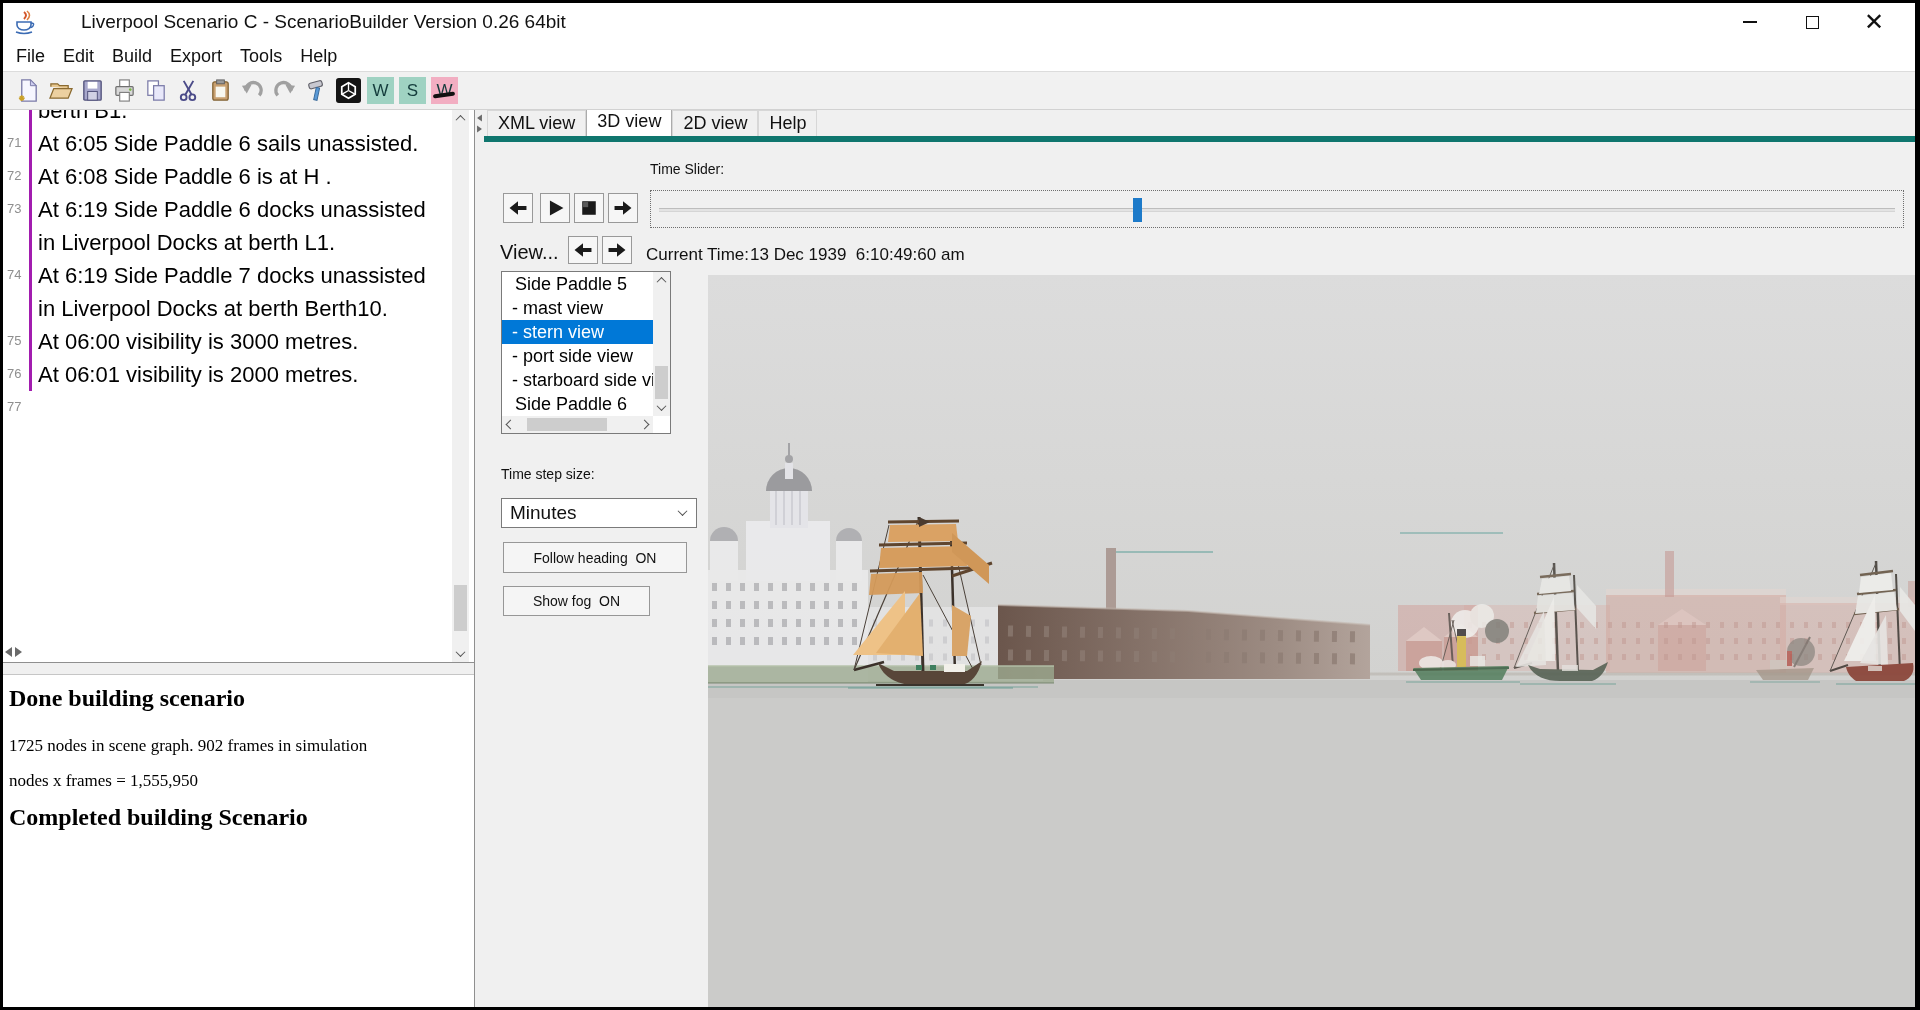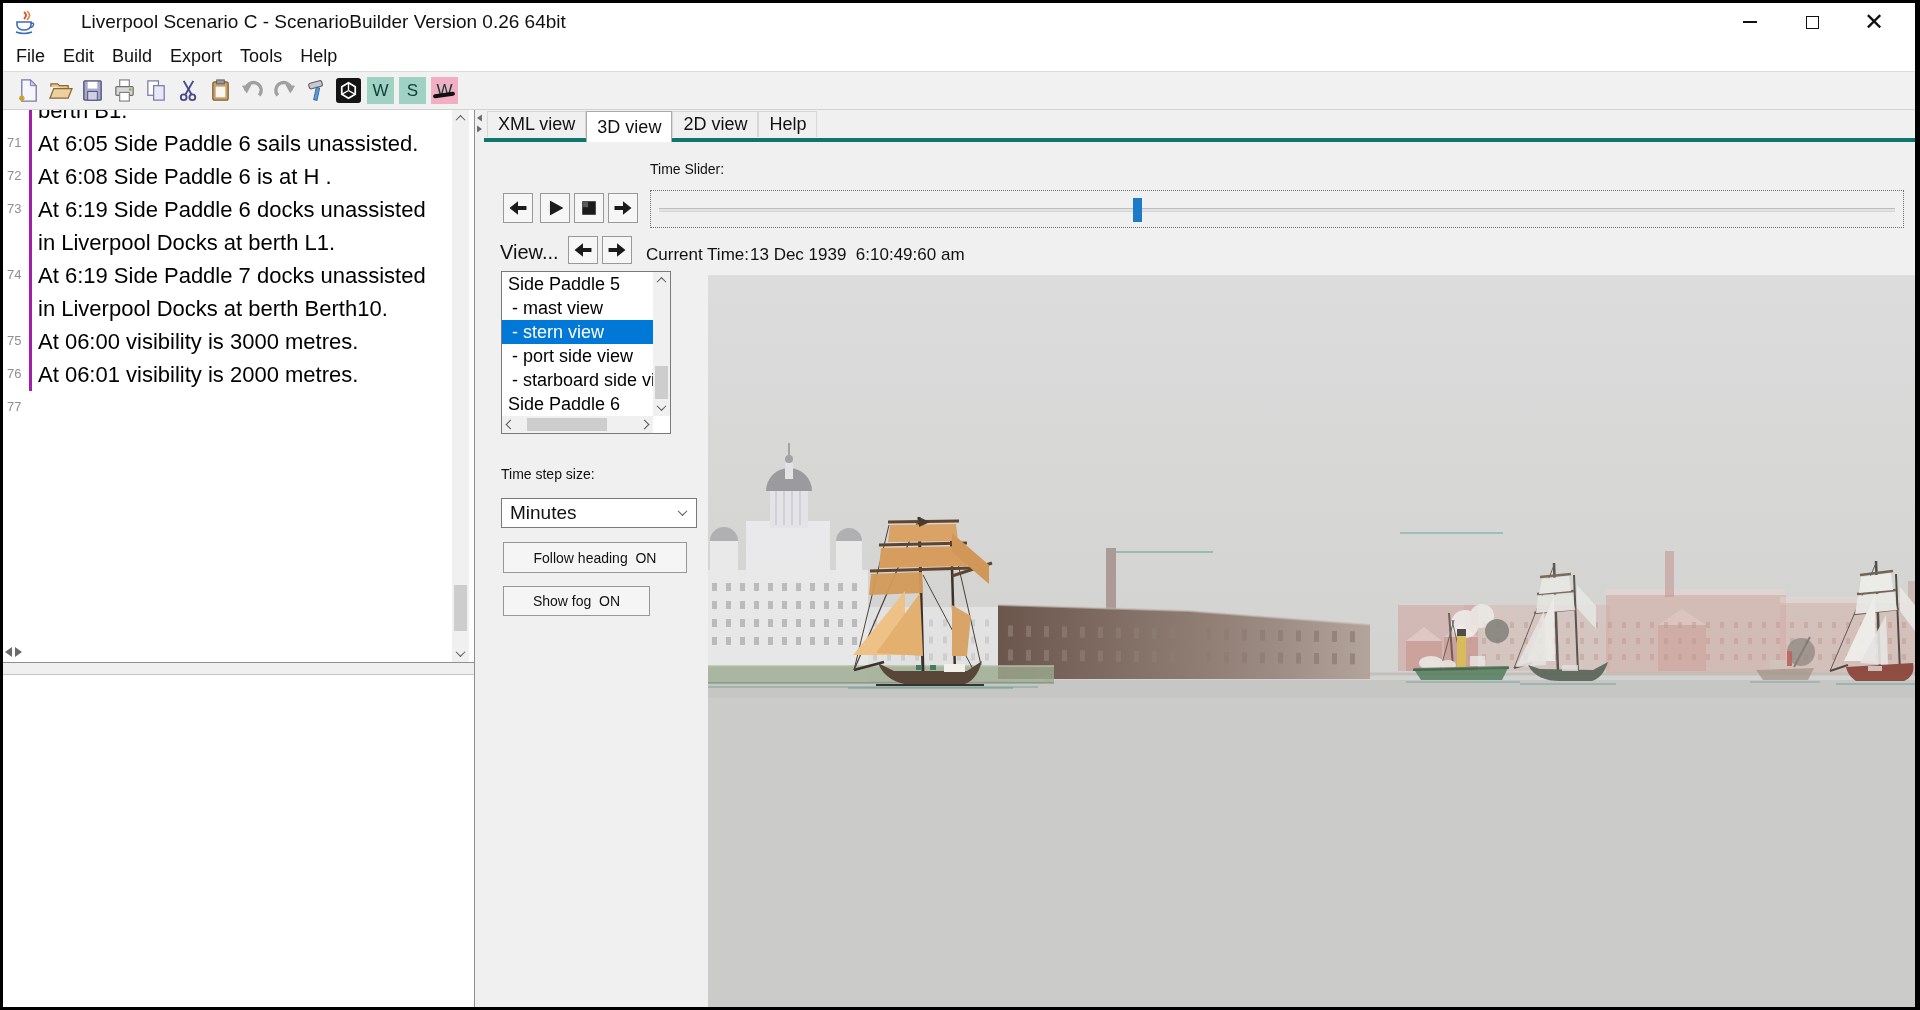--- a/index.html
+++ b/index.html
@@ -58,37 +58,37 @@
   .status p { font-size:17px; margin-top:24px; }
   .status p + p { margin-top:15px; }
   .status h1.second { margin-top:13px; }
 
   
   .vsplit { position:absolute; left:474px; top:110px; width:10px; height:897px; background:#f0f0f0; border-left:1px solid #8f8f8f; }
   .vsplit .tri { transform:scale(.7); display:block; margin:1px auto; }
 
   
   .rpanel { position:absolute; left:484px; top:110px; width:1431px; height:897px; background:#f0f0f0; overflow:hidden; }
-  .tabbar { position:absolute; left:0; top:1px; width:100%; height:31px; border-bottom:4px solid #0f766e; display:flex; padding-left:3px; }
+  .tabbar { position:absolute; left:0; top:1px; width:100%; height:31px; border-bottom:6px solid #0f766e; display:flex; align-items:flex-end; padding-left:3px; }
   .tab { height:26px; padding:0 10px; font-size:18px; color:#111; display:flex; align-items:center; background:#f0f0f0; border:1px solid #d7d7d7; border-bottom:none; }
   .tab.sel { height:31px; background:#fff; border:1px solid #ababab; border-bottom:none; position:relative; z-index:2; }
 
   .lbl { position:absolute; font-size:14px; color:#111; }
   .pbtn { position:absolute; width:30px; height:30px; background:#f6f6f6; border:1px solid #999; display:flex; align-items:center; justify-content:center; }
   .pbtn svg { width:22px; height:22px; }
 
   .slider { position:absolute; left:166px; top:80px; width:1254px; height:38px; border:1px dotted #6e6e6e; }
   .slider .track { position:absolute; left:8px; right:8px; top:17px; height:4px; background:#e3e3e3; border-top:1px solid #bdbdbd; border-bottom:1px solid #d5d5d5; }
   .slider .thumb { position:absolute; top:7px; width:9px; height:24px; background:#1d7ac9; }
 
   .ctime { white-space:pre; }
 
   .listbox { position:absolute; left:17px; top:161px; width:170px; height:163px; border:1px solid #7a7a7a; background:#fff; }
   .listitems { position:absolute; left:0; top:0; width:151px; height:144px; overflow:hidden; }
-  .li { height:24px; line-height:24px; font-size:18px; color:#000; white-space:nowrap; overflow:hidden; padding-left:6px; }
+  .li { height:24px; line-height:24px; font-size:18px; color:#000; white-space:nowrap; overflow:hidden; padding-left:13px; }
   .li.ind { padding-left:10px; }
   .li.sel { background:#0078d7; color:#fff; }
   .vsb.list { right:0; top:0; width:17px; height:144px; background:#f0f0f0; }
   .hsb { position:absolute; left:0; bottom:0; width:151px; height:17px; background:#f0f0f0; }
   .hsb .sb-arrow { top:0; }
   .hsb .sb-thumb { top:2px; height:13px; }
 
   .combo { position:absolute; left:17px; top:388px; width:196px; height:30px; background:#fff; border:1px solid #7a7a7a; font-size:19px; color:#111; display:flex; align-items:center; padding-left:8px; }
   .combo .chev { position:absolute; right:10px; top:10px; border-color:#505050; }
 
@@ -278,20 +278,26 @@
       <span class="tri r"></span>
     </div>
   </div>
 
   <div class="hsplit"></div>
   <div class="vsplit">
     <span class="tri l" style="margin-top:3px"></span>
     <span class="tri r"></span>
   </div>
 
+  <div class="status">
+    <h1>Done building scenario</h1>
+    <p>1725 nodes in scene graph. 902 frames in simulation</p>
+    <p>nodes x frames = 1,555,950</p>
+    <h1 class="second">Completed building Scenario</h1>
+  </div>
 
   <div class="rpanel">
 
     <div class="tabbar">
       <div class="tab">XML view</div>
       <div class="tab sel">3D view</div>
       <div class="tab">2D view</div>
       <div class="tab">Help</div>
     </div>
 

